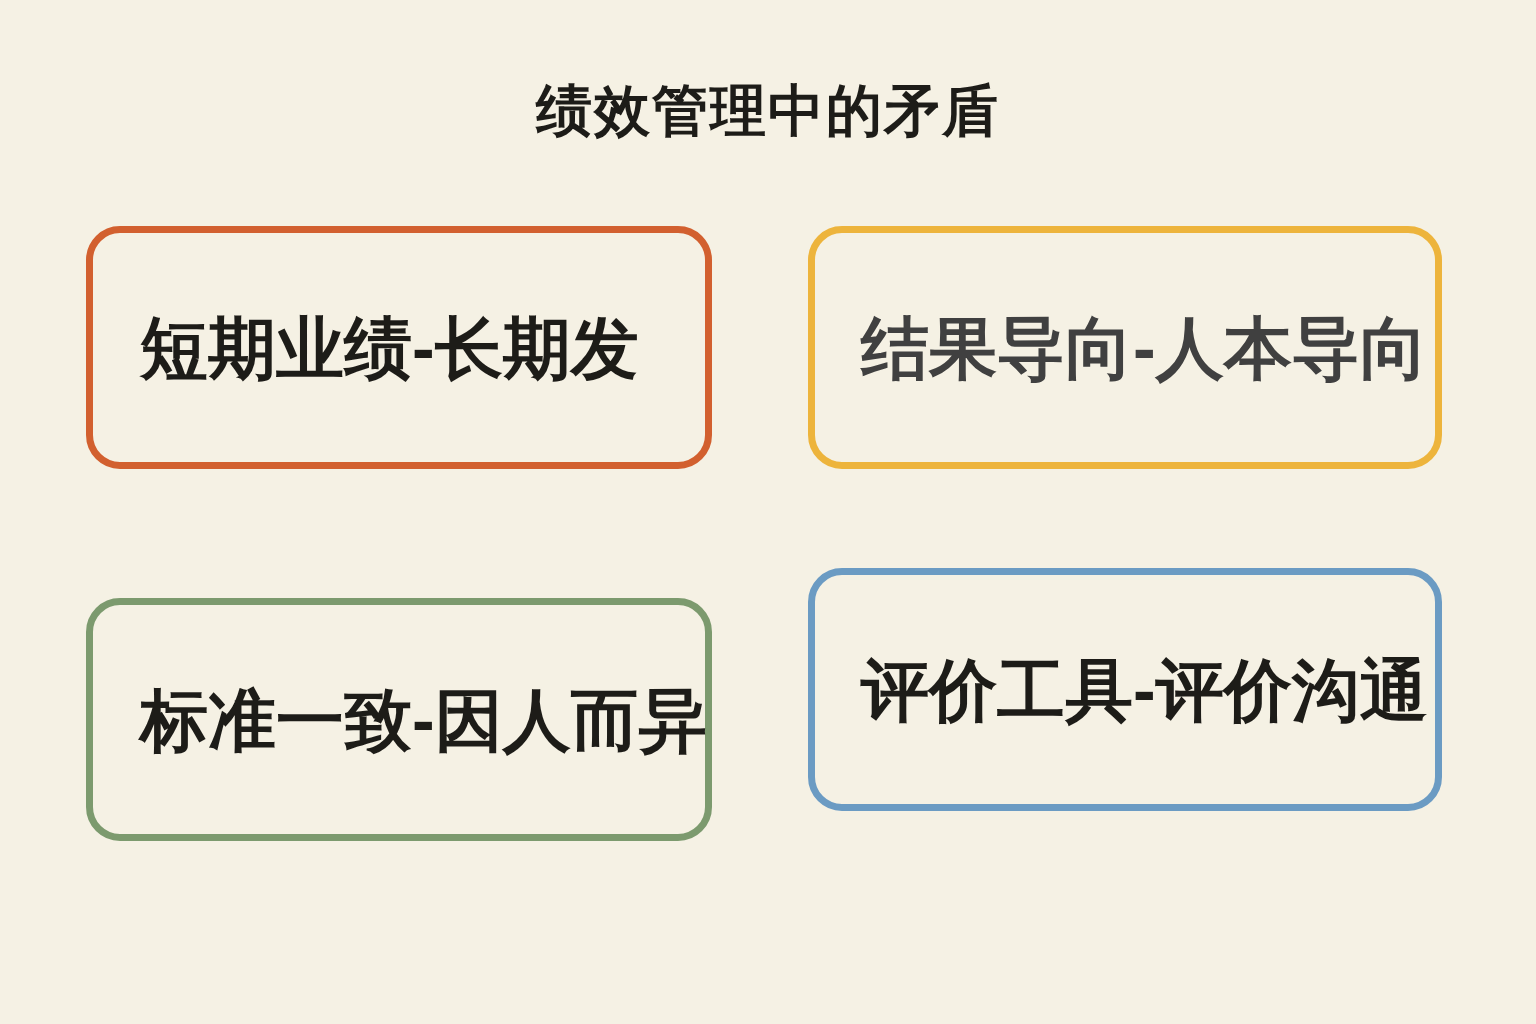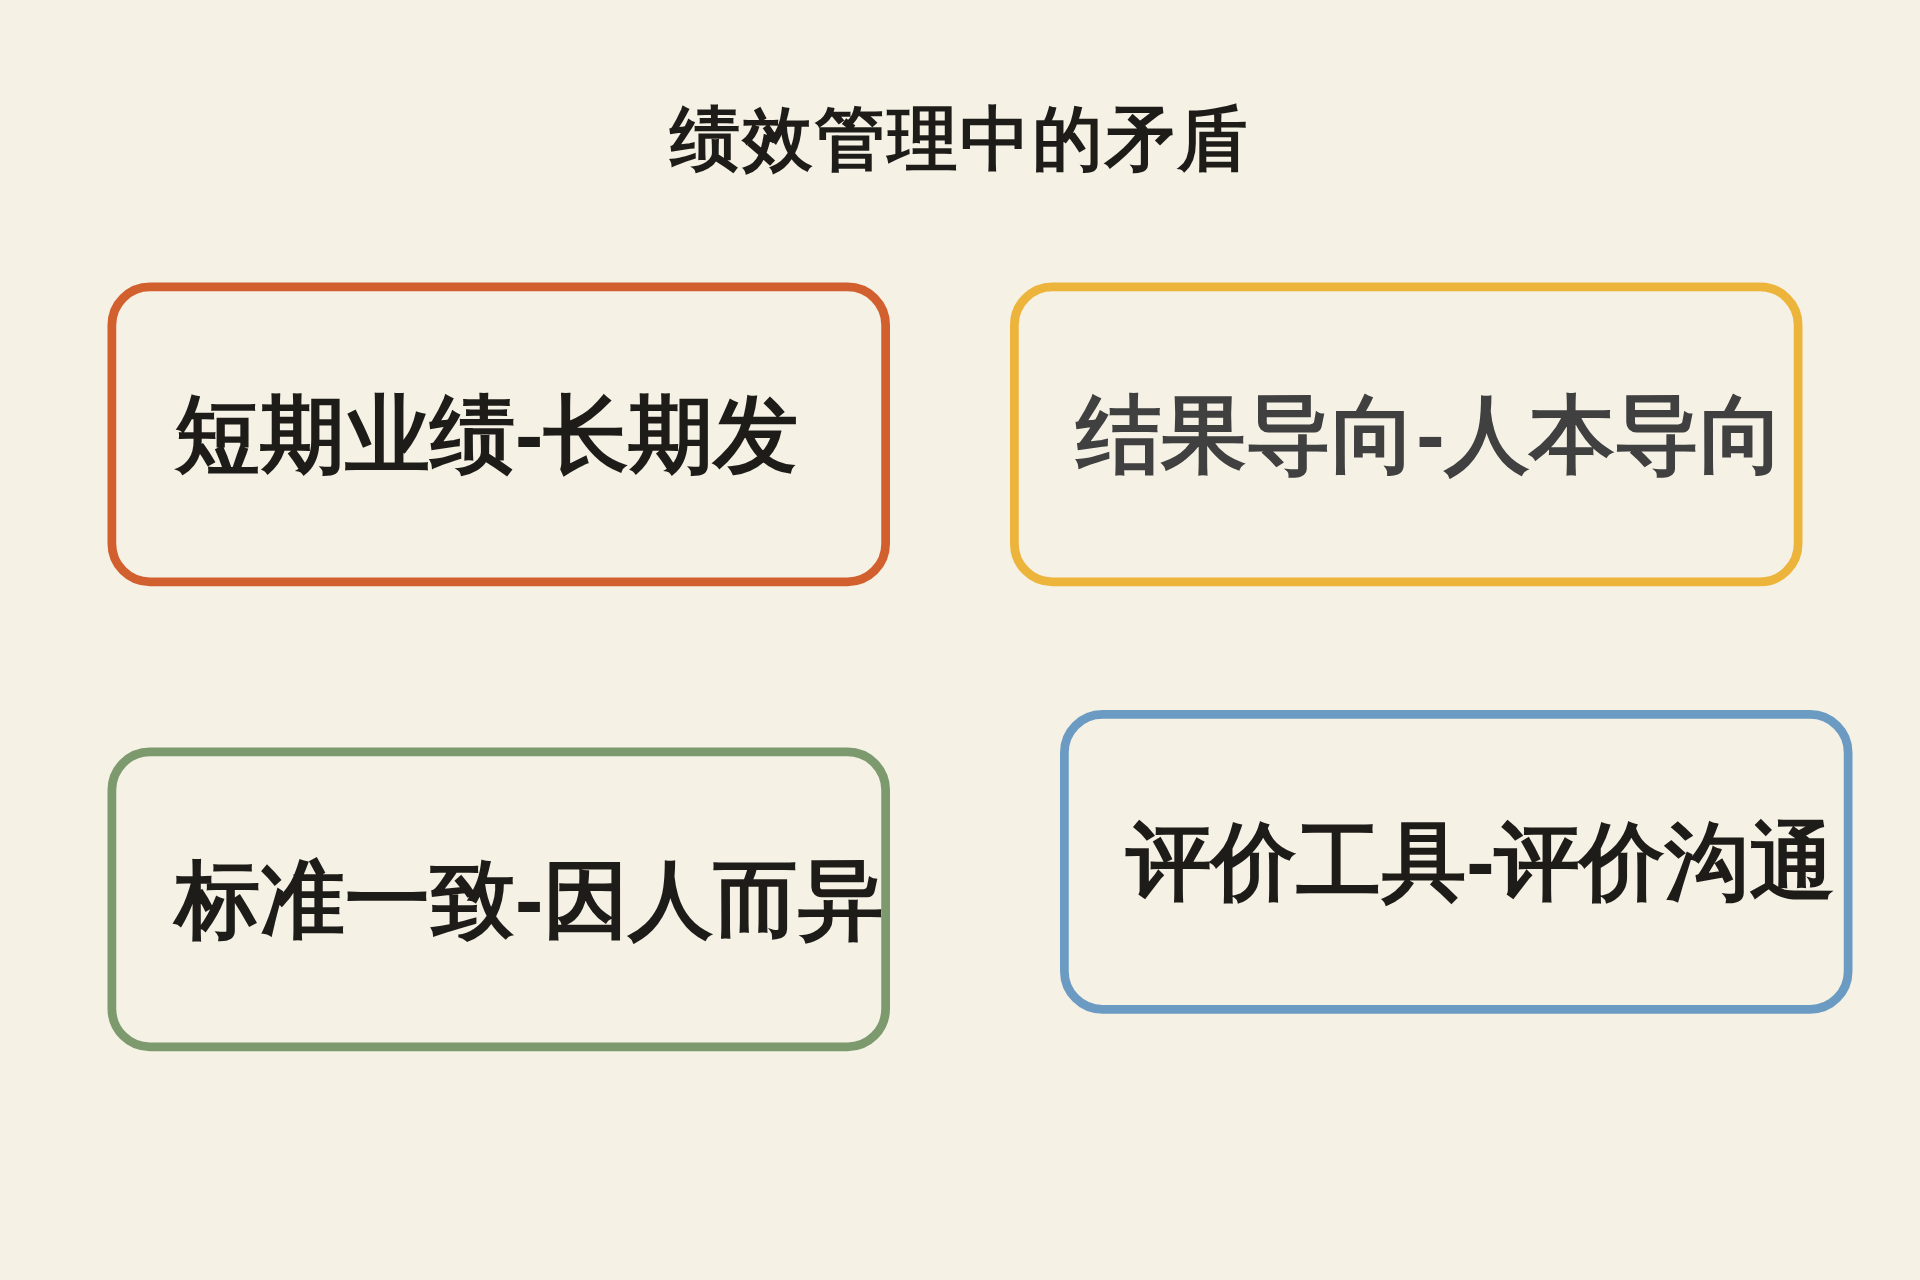--- a/index.html
+++ b/index.html
@@ -103,21 +103,20 @@
   #card-2 .card-label {
     margin-left: 47px;
   }
 
   #card-3 {
     left: 808px;
     top: 568px;
     width: 634px;
     height: 243px;
     border-color: #6b9bc3;
-    margin-left: 40px;
   }
   #card-3 .card-label {
     margin-left: 46px;
   }
 
   
   .card.overflow .card-label {
     position: relative;
     z-index: 3;
   }

